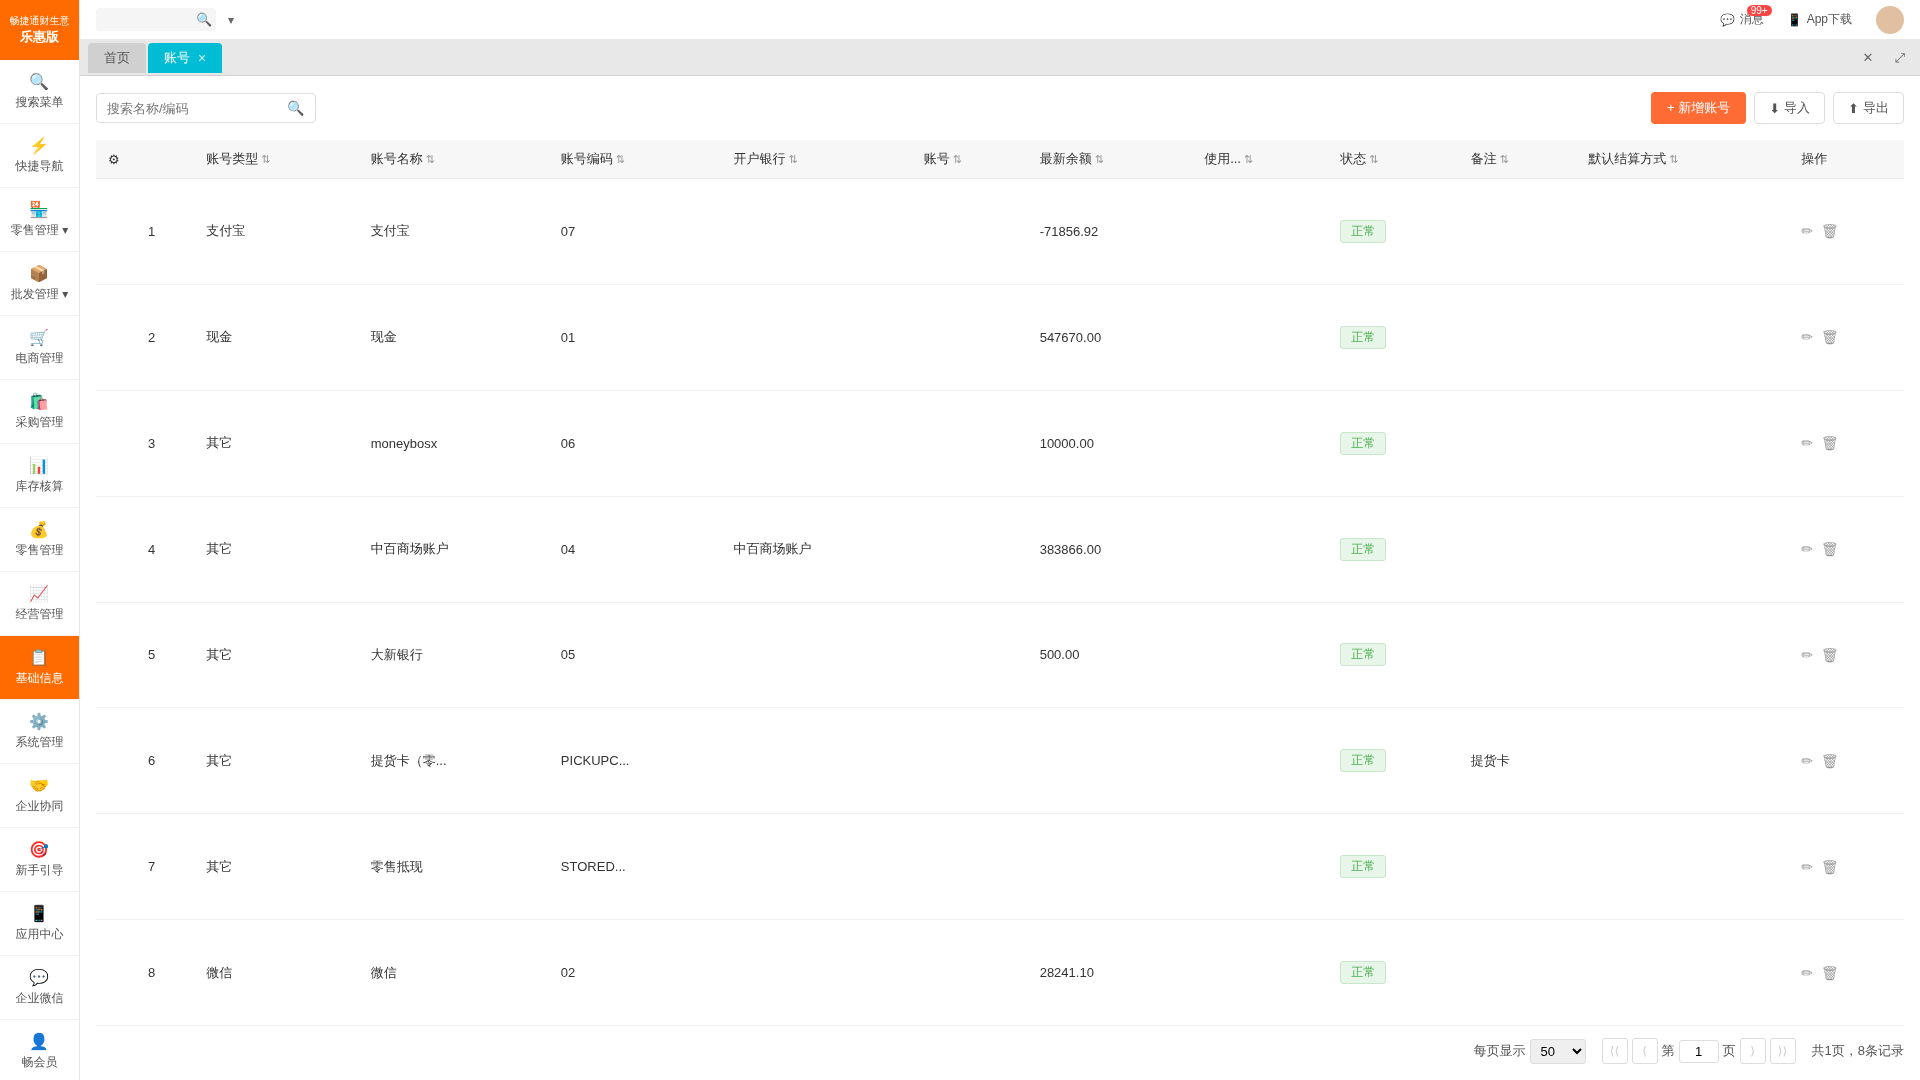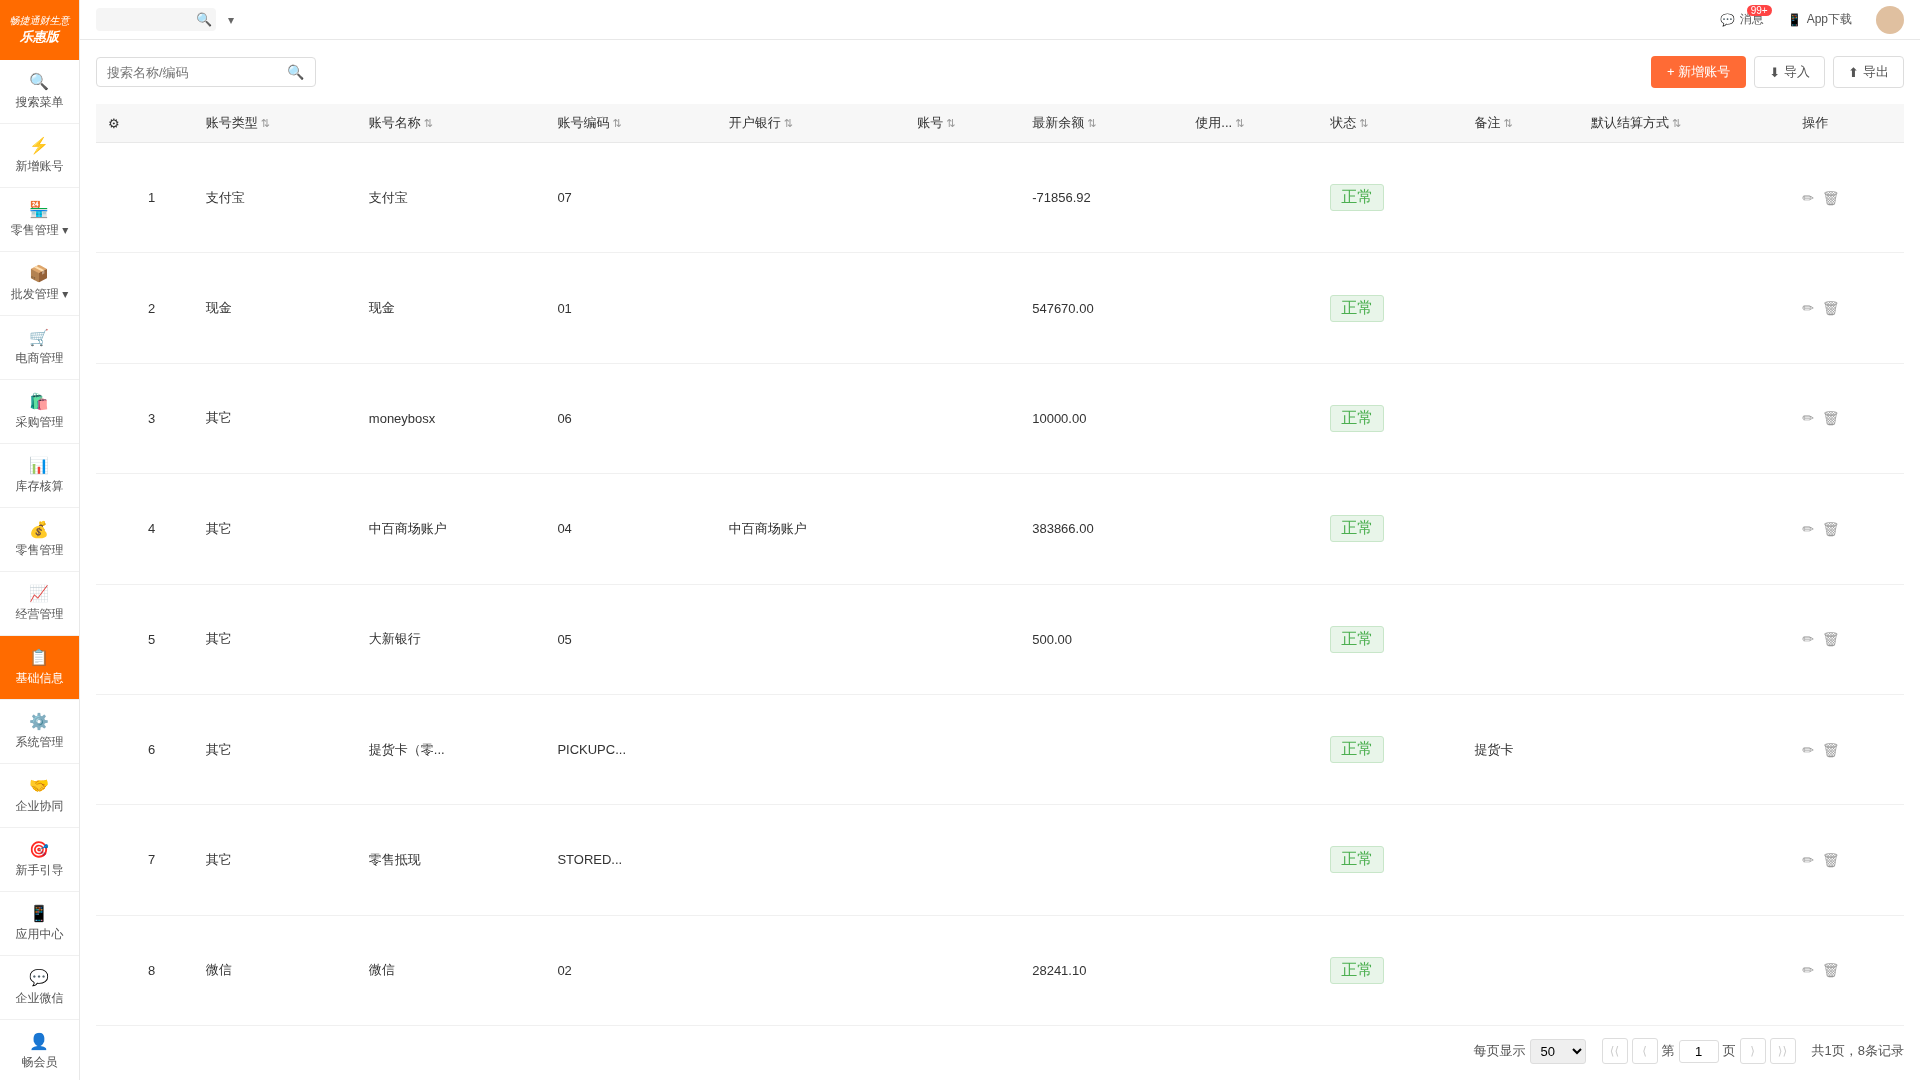--- a/index.html
+++ b/index.html
@@ -17,21 +17,20 @@
     }
     .sidebar-logo {
       width: 100%;
       background: #ff6b00;
       padding: 10px 8px;
       display: flex;
       flex-direction: column;
       align-items: center;
       justify-content: center;
       min-height: 60px;
-      font-style: italic;
     }
     .sidebar-logo-text {
       color: #fff;
       font-size: 11px;
       text-align: center;
       line-height: 1.3;
     }
     .sidebar-nav {
       width: 100%;
       flex: 1;
@@ -289,21 +288,21 @@
       font-size: 13px;
     }
     .settings-icon-cell {
       width: 40px;
       text-align: center;
     }
     .status-badge {
       display: inline-block;
       padding: 2px 10px;
       border-radius: 3px;
-      font-size: 16px;
+      font-size: 12px;
       background: #e8f5e9;
       color: #4caf50;
       border: 1px solid #c8e6c9;
     }
     .action-icons {
       display: flex;
       gap: 8px;
       align-items: center;
     }
     .action-icon {
@@ -371,21 +370,21 @@
       <div style="font-size:13px;font-weight:bold;margin-top:2px;">乐惠版</div>
     </div>
   </div>
   <div class="sidebar-nav" id="sidebar-nav">
       <div class="sidebar-item">
     <span class="item-icon">🔍</span>
     <span>搜索菜单</span>
   </div>
       <div class="sidebar-item">
     <span class="item-icon">⚡</span>
-    <span>新增账号</span>
+    <span>快捷导航</span>
   </div>
       <div class="sidebar-item">
     <span class="item-icon">🏪</span>
     <span>零售管理 ▾</span>
   </div>
       <div class="sidebar-item">
     <span class="item-icon">📦</span>
     <span>批发管理 ▾</span>
   </div>
       <div class="sidebar-item">
@@ -458,20 +457,34 @@
         <span class="badge">99+</span>
       </div>
       <div class="header-btn">
         <span>📱</span>
         <span>App下载</span>
       </div>
       <div class="avatar" style="background:#e0c0a0;"></div>
     </div>
   </div>
 
+  <div class="tab-bar" id="tab-bar">
+
+    <div class="tab">
+        <span>首页</span>
+      </div>
+      <div class="tab active">
+        <span>账号</span>
+        <span class="tab-close">×</span>
+      </div>
+      <div class="tab-actions">
+      <div class="tab-action-btn">✕</div>
+      <div class="tab-action-btn">⤢</div>
+    </div>
+  </div>
 
   <div class="content-area">
 
     <div class="toolbar">
       <div class="search-box">
         <input type="text" id="search-input" placeholder="搜索名称/编码" style="">
         <span class="search-icon">🔍</span>
       </div>
       <div class="toolbar-right">
         <button class="btn-primary">+ 新增账号</button>

